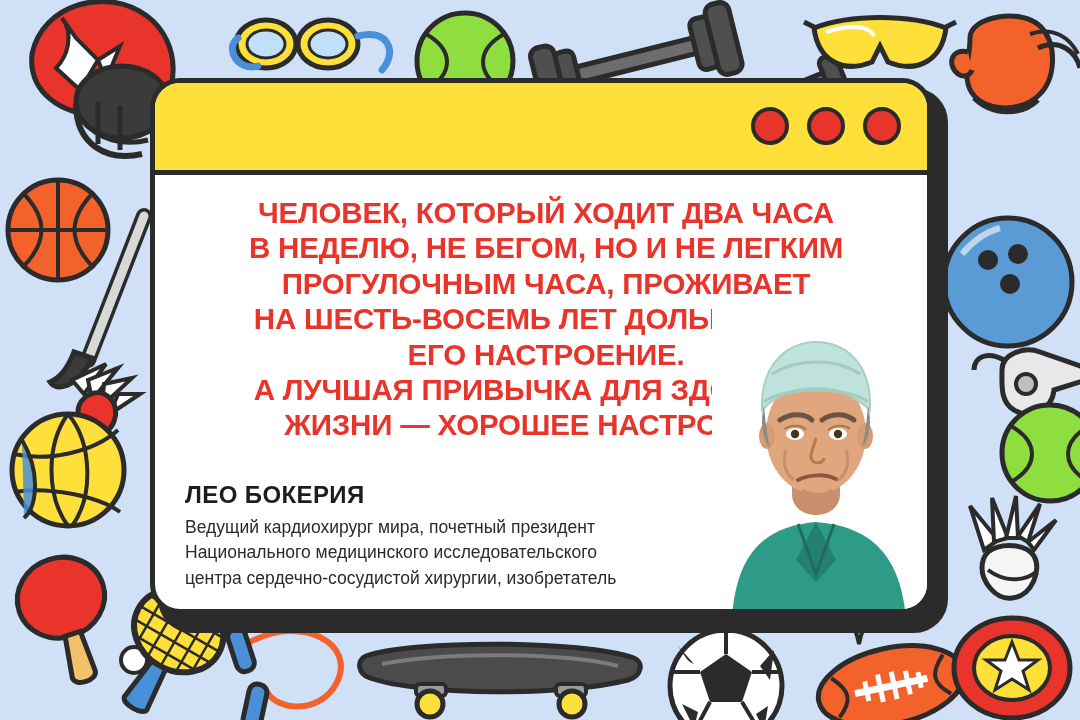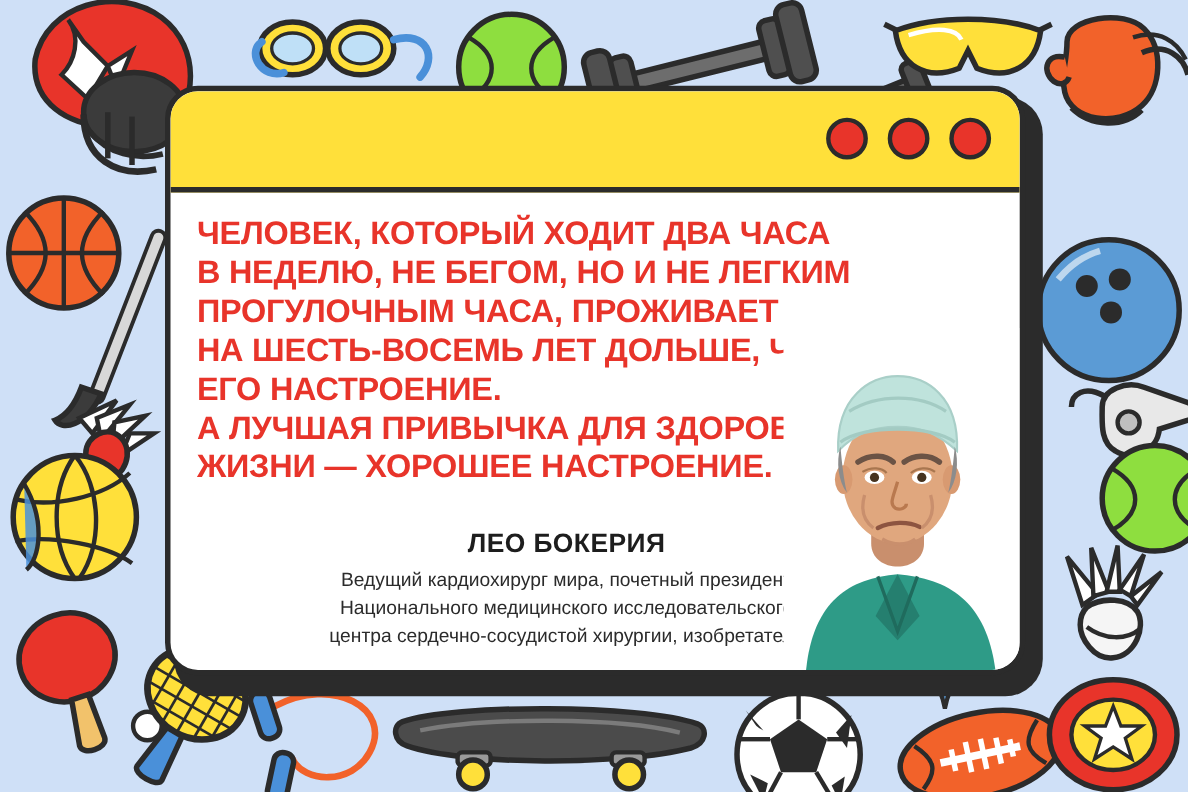--- a/index.html
+++ b/index.html
@@ -30,30 +30,31 @@
   }
   .card-top{
     position:absolute;left:0;top:0;width:100%;height:92px;
     background:#ffe03a;border-bottom:5px solid #2b2b2b;box-sizing:border-box;
   }
   .dots{position:absolute;right:26px;top:24px;display:flex;gap:18px;}
   .dot{width:38px;height:38px;border-radius:50%;background:#e8342a;border:4px solid #2b2b2b;box-sizing:border-box;}
 
   .quote{
     position:absolute;left:24px;top:112px;width:734px;
+    text-align:center;
     color:#e8342a;
     font-weight:bold;
     font-size:29.5px;
     line-height:1.20;
     letter-spacing:-0.2px;
   }
   .quote p{margin:0;}
 
   .attrib{
-    position:absolute;left:30px;top:398px;width:660px;text-align:center;
+    position:absolute;left:30px;top:398px;width:660px;
   }
   .attrib .name{
     color:#1d1d1d;font-weight:bold;font-size:24px;letter-spacing:.4px;margin-bottom:6px;
   }
   .attrib .role{
     color:#2b2b2b;font-size:17.5px;line-height:1.45;
   }
 
   
   .portrait{

